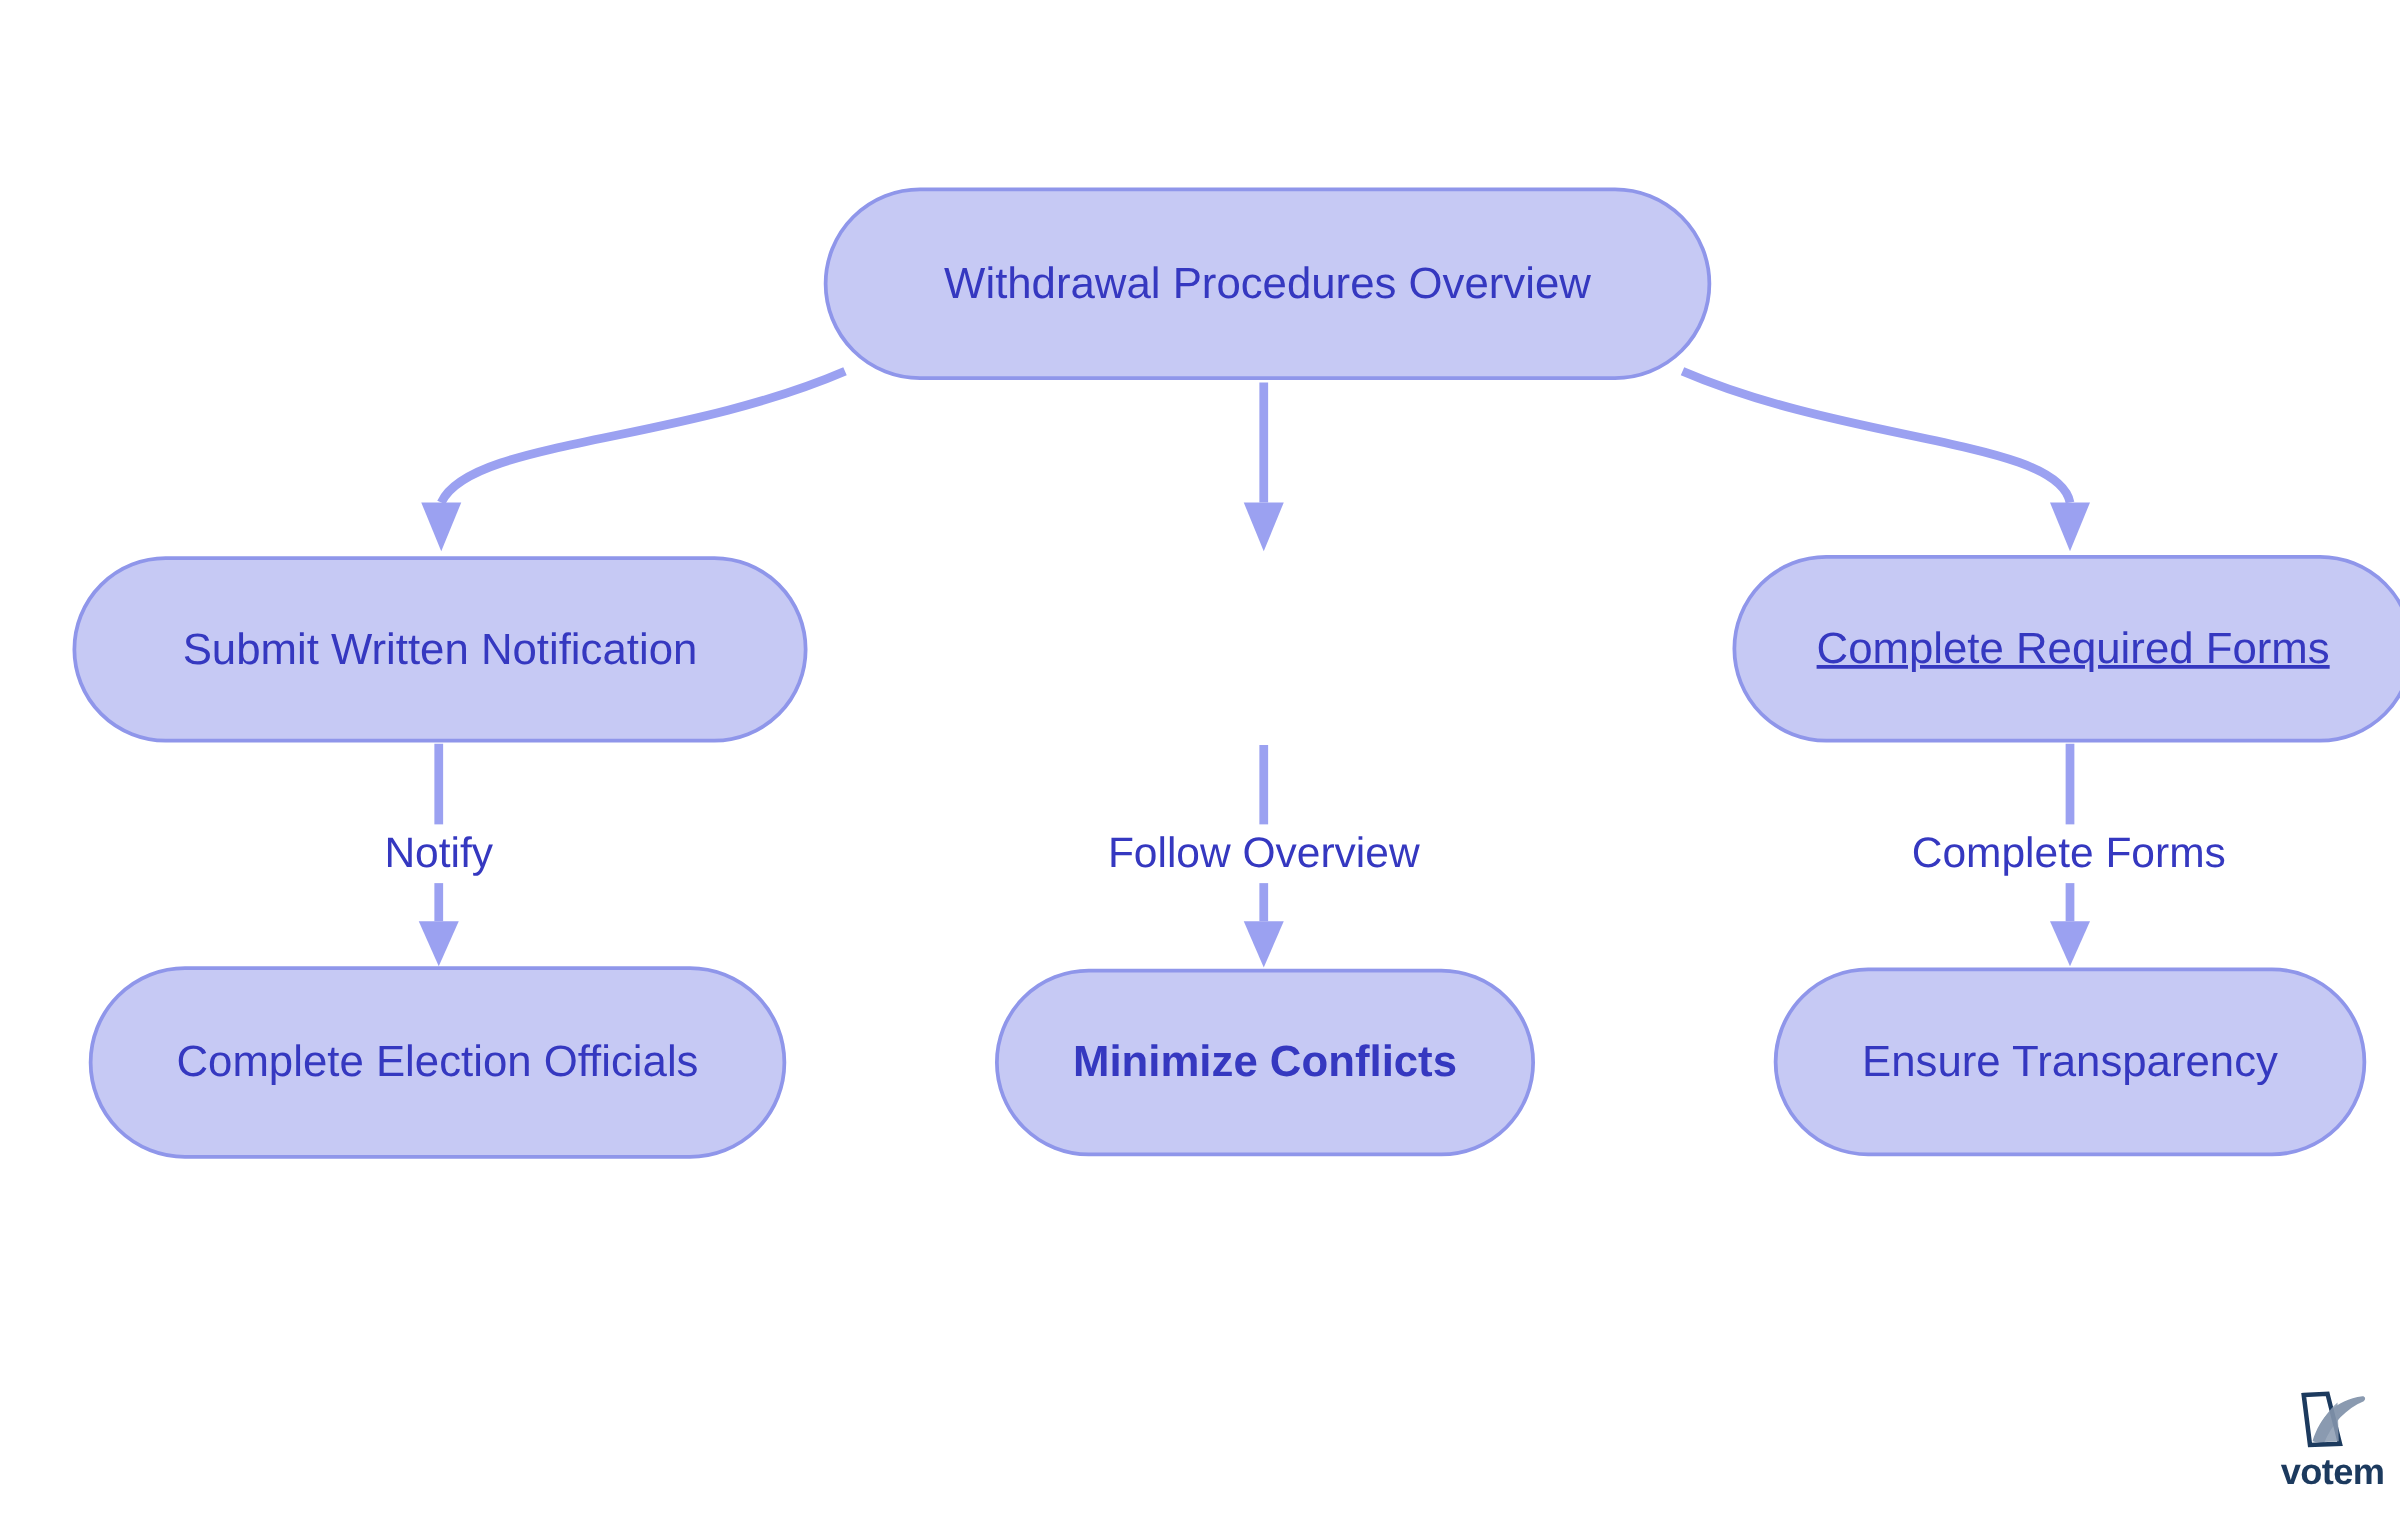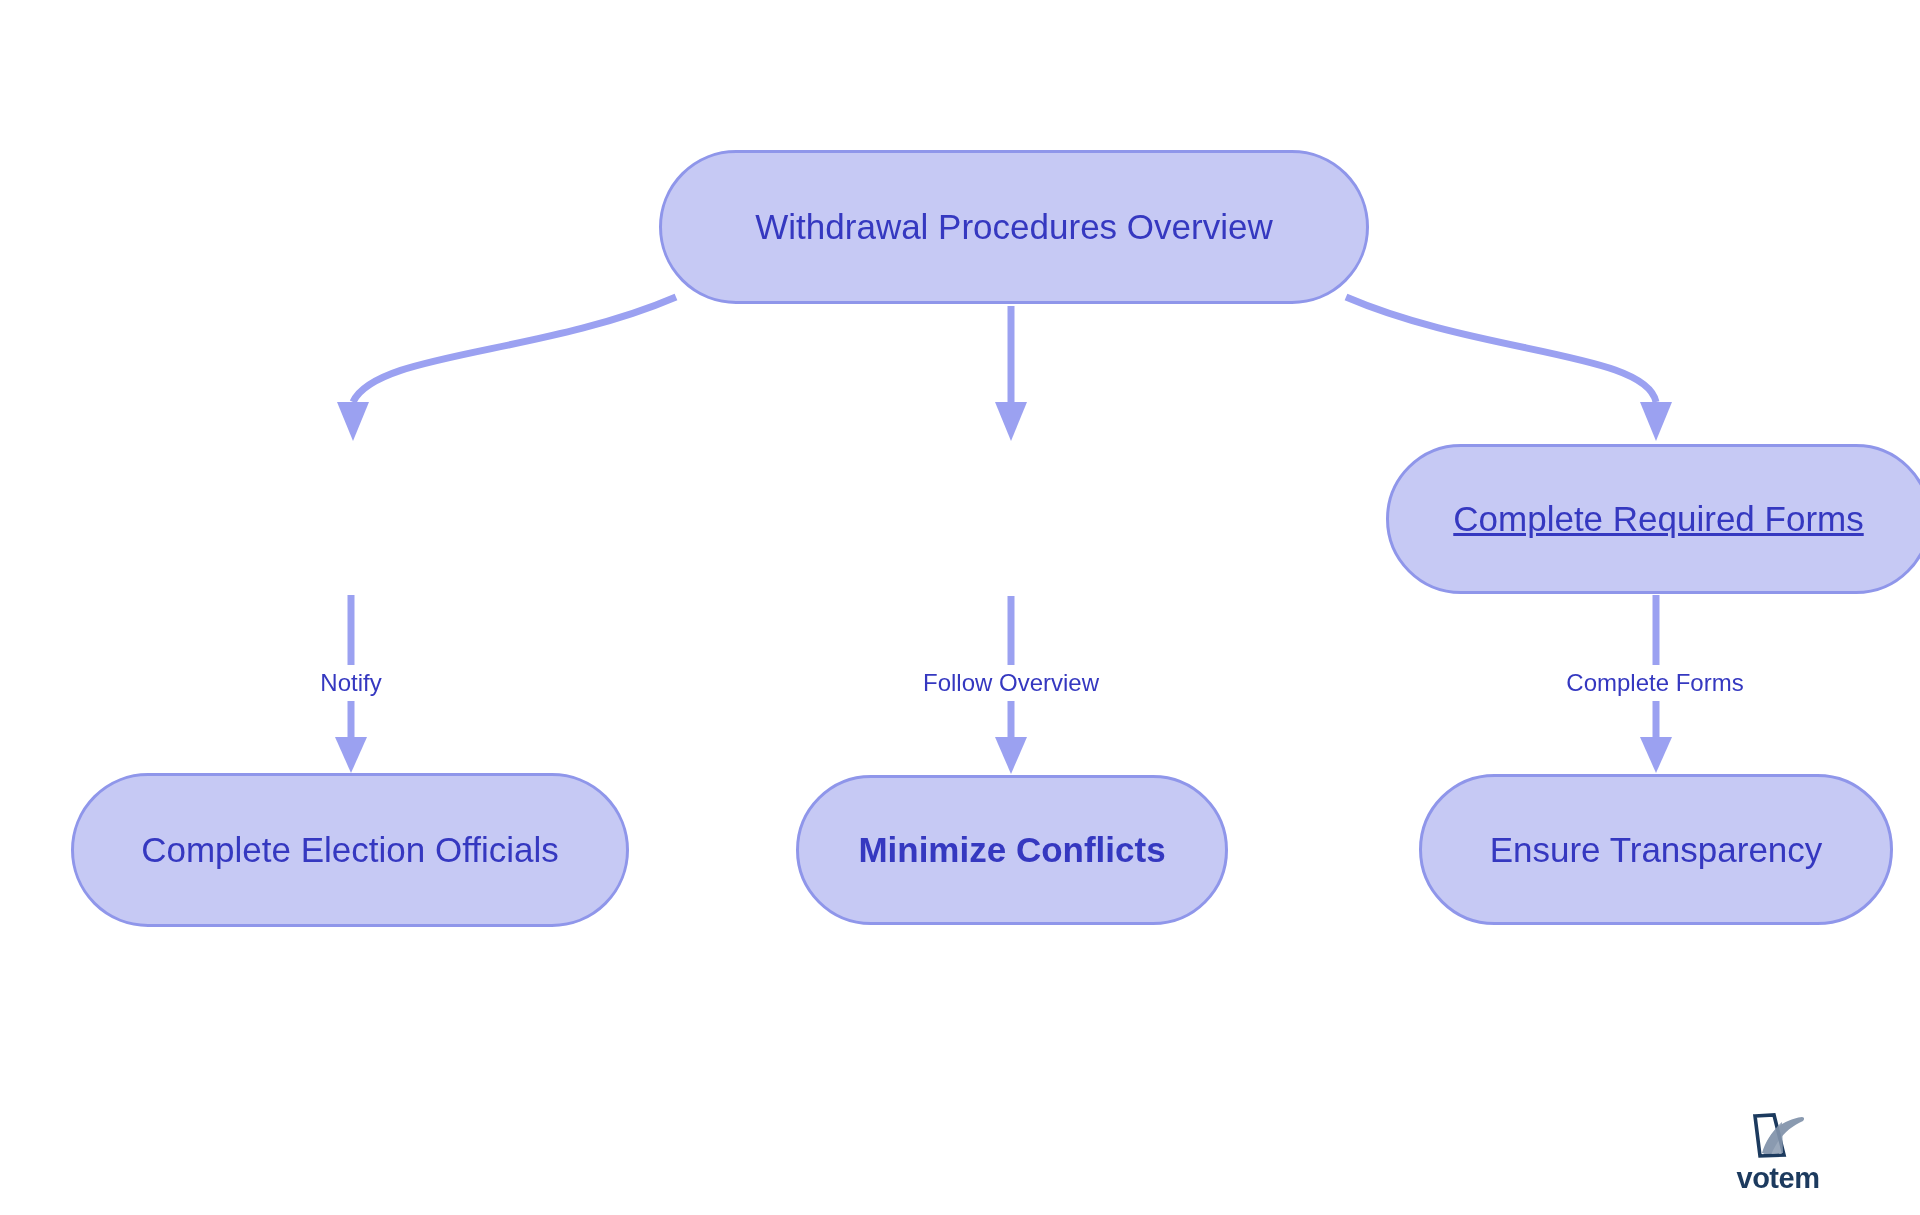--- a/index.html
+++ b/index.html
@@ -41,39 +41,39 @@
     justify-content: center;
     color: var(--node-text, #3538c0);
     font-size: 35px;
     white-space: nowrap;
   }
   .edge-label {
     position: absolute;
     transform: translate(-50%, -50%);
     background: var(--page-bg, #ffffff);
     color: var(--node-text, #3538c0);
-    font-size: 24px;
+    font-size: 34px;
     padding: 4px 12px;
     white-space: nowrap;
   }
   
   .n-root { left: 623px;  top: 150px; width: 710px; height: 154px; }
   .n-mid-0 { left: 22px;   top: 445px; width: 588px; height: 149px; }
   .n-mid-1 { left: 745px;  top: 442px; width: 458px; height: 153px; }
   .n-mid-2 { left: 1350px; top: 444px; width: 545px; height: 150px; text-decoration: underline; }
   .n-leaf-0 { left: 35px;   top: 773px; width: 558px; height: 154px; }
   .n-leaf-1 { left: 760px;  top: 775px; width: 432px; height: 150px; font-weight: bold; }
   .n-leaf-2 { left: 1383px; top: 774px; width: 474px; height: 151px; }
   .l-0 { left: 315px;  top: 683px; }
   .l-1 { left: 975px;  top: 683px; }
   .l-2 { left: 1619px; top: 683px; text-align: right; }
   
   .logo {
     position: absolute;
-    left: 1700px;
+    left: 1788px;
     top: 1110px;
     width: 84px;
     display: flex;
     flex-direction: column;
     align-items: center;
   }
   .logo-mark { width: 58px; height: 50px; }
   .logo-outline {
     fill: #ffffff;
     stroke: var(--logo-navy, #1c3a5e);
@@ -111,20 +111,21 @@
 
     <path class="edge-line" d="M 975 596 L 975 737"></path>
     <polygon class="arrowhead" points="959,737 991,737 975,774"></polygon>
 
     <path class="edge-line" d="M 1620 595 L 1620 737"></path>
     <polygon class="arrowhead" points="1604,737 1636,737 1620,773"></polygon>
   </svg>
 
   <div class="node n-root">Withdrawal Procedures Overview</div>
 
+  <div class="node n-mid-0">Submit Written Notification</div>
   <div class="node n-mid-2">Complete Required Forms</div>
 
   <div class="node n-leaf-0">Complete Election Officials</div>
   <div class="node n-leaf-1">Minimize Conflicts</div>
   <div class="node n-leaf-2">Ensure Transparency</div>
 
   <div class="edge-label l-0">Notify</div>
   <div class="edge-label l-1">Follow Overview</div>
   <div class="edge-label l-2">Complete Forms</div>
 

